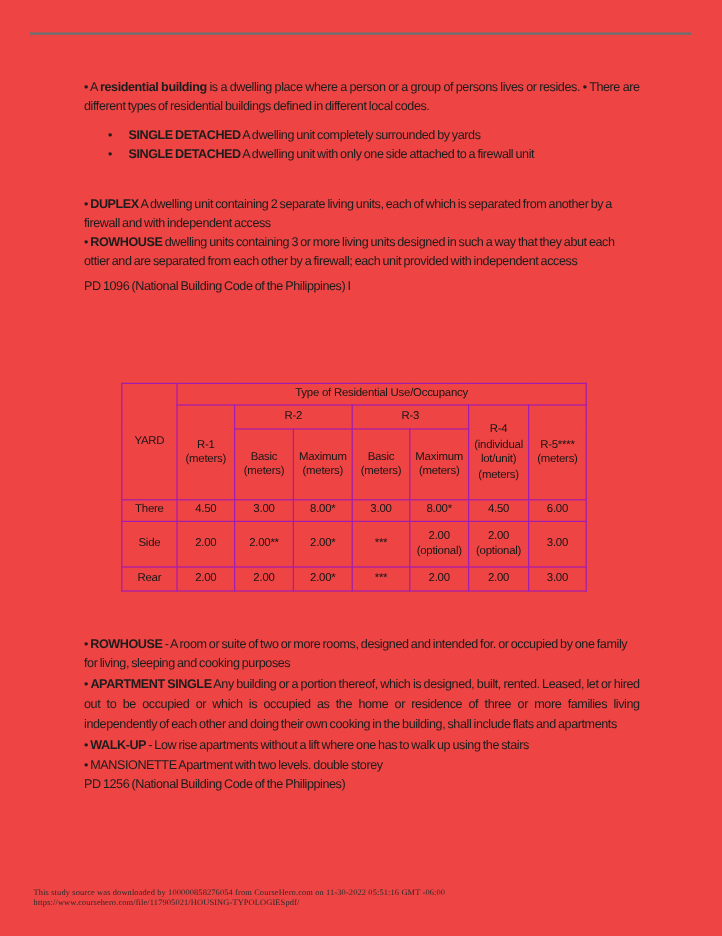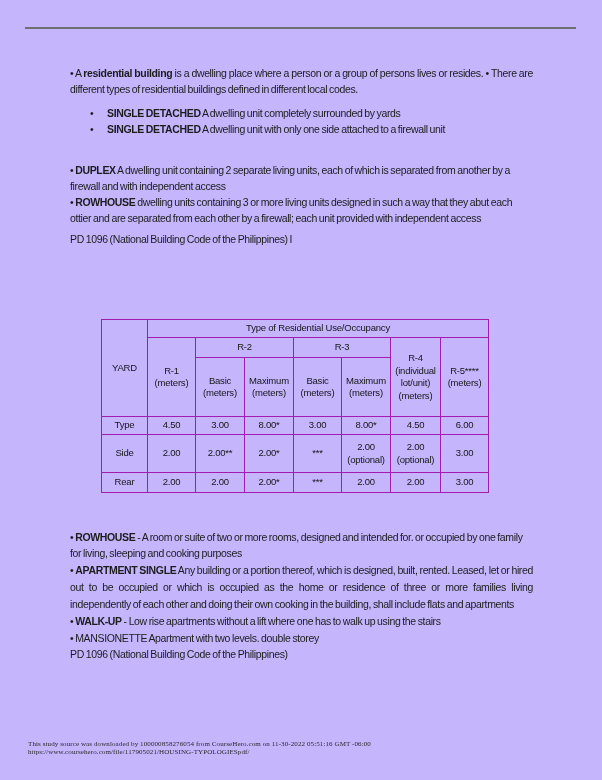--- a/index.html
+++ b/index.html
@@ -2,21 +2,21 @@
 <html><head>
 <meta charset="utf-8">
 <style>
   * { margin: 0; padding: 0; box-sizing: border-box; }
   html, body { background: #e9e9e9; }
   .page {
     position: relative;
     width: 602px;
     height: 780px;
     margin: 0 auto;
-    background: #c4b5fd;
+    background: #ef4444;
     font-family: "Liberation Sans", sans-serif;
     color: #1c1c1c;
     overflow: hidden;
   }
   .top-divider {
     position: absolute;
     left: 25px;
     top: 27px;
     width: 551px;
     height: 2px;
@@ -144,21 +144,21 @@
       <td>Basic
 (meters)</td>
       <td>Maximum
 (meters)</td>
       <td>Basic
 (meters)</td>
       <td>Maximum
 (meters)</td>
     </tr>
     <tr class="drow-front">
-      <td>Type</td>
+      <td>There</td>
       <td>4.50</td>
       <td>3.00</td>
       <td>8.00*</td>
       <td>3.00</td>
       <td>8.00*</td>
       <td>4.50</td>
       <td>6.00</td>
     </tr>
     <tr class="drow-side">
       <td>Side</td>
@@ -187,19 +187,19 @@
 
   <div class="textsec sec2">
     <p class="para"><span>• </span><strong>ROWHOUSE</strong><span> - A room or suite of two or more rooms, designed and intended for. or occupied by one family for living, sleeping and cooking purposes</span></p>
 
     <p class="para justify p-loose mt5"><span>• </span><strong>APARTMENT SINGLE</strong><span> Any building or a portion thereof, which is designed, built, rented. Leased, let or hired out to be occupied or which is occupied as the home or residence of three or more families living independently of each other and doing their own cooking in the building, shall include flats and apartments</span></p>
 
     <p class="para mt5"><span>• </span><strong>WALK-UP</strong><span> - Low rise apartments without a lift where one has to walk up using the stairs</span></p>
 
     <p class="para mt5">• MANSIONETTE Apartment with two levels. double storey</p>
 
-    <p class="para mt5">PD 1096 (National Building Code of the Philippines)</p>
+    <p class="para mt5">PD 1256 (National Building Code of the Philippines)</p>
   </div>
 
   <div class="footer-line f1">This study source was downloaded by 100000858276054 from CourseHero.com on 11-30-2022 05:51:16 GMT -06:00</div>
   <div class="footer-line f2">https://www.coursehero.com/file/117905021/HOUSING-TYPOLOGIESpdf/</div>
 
 </div>
 
 </body></html>

